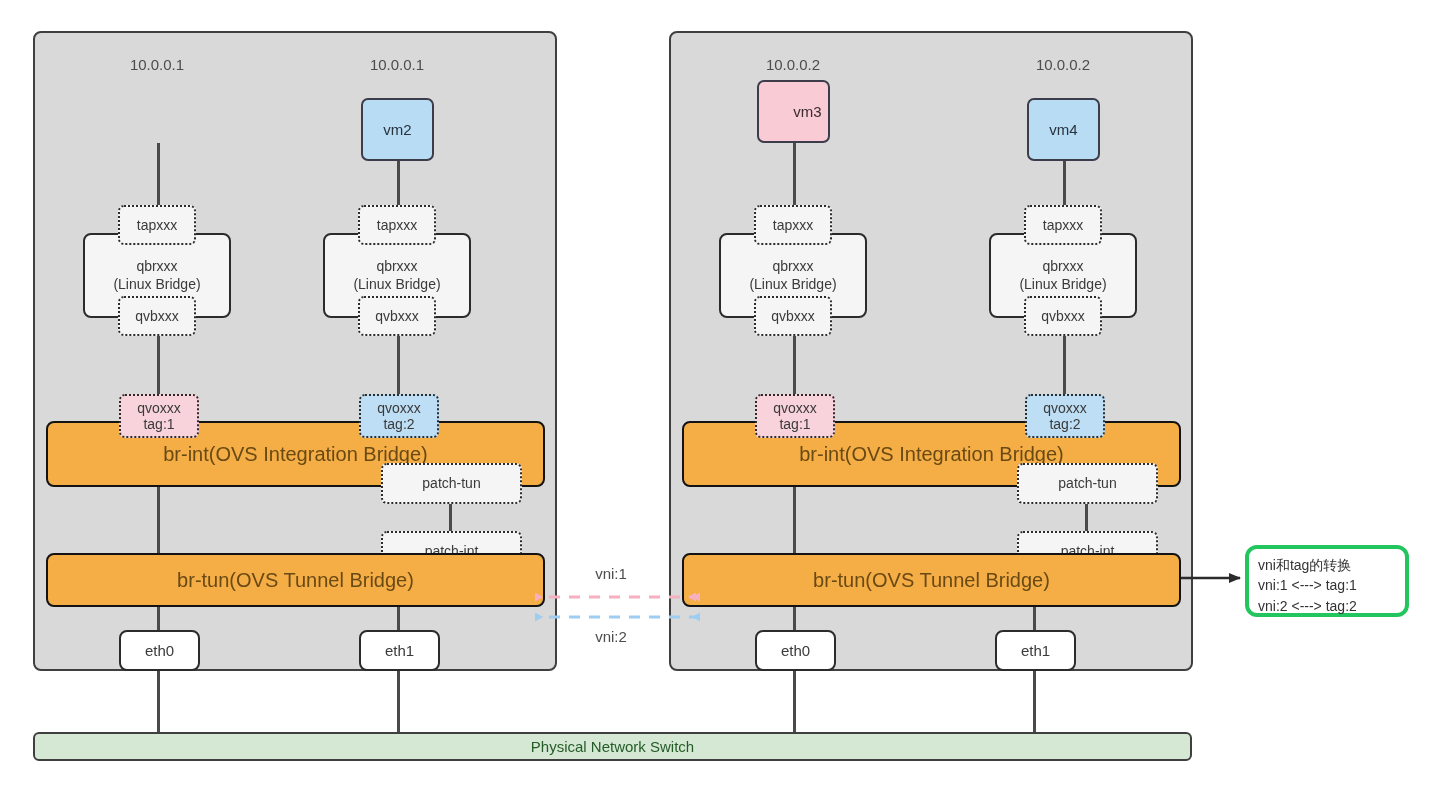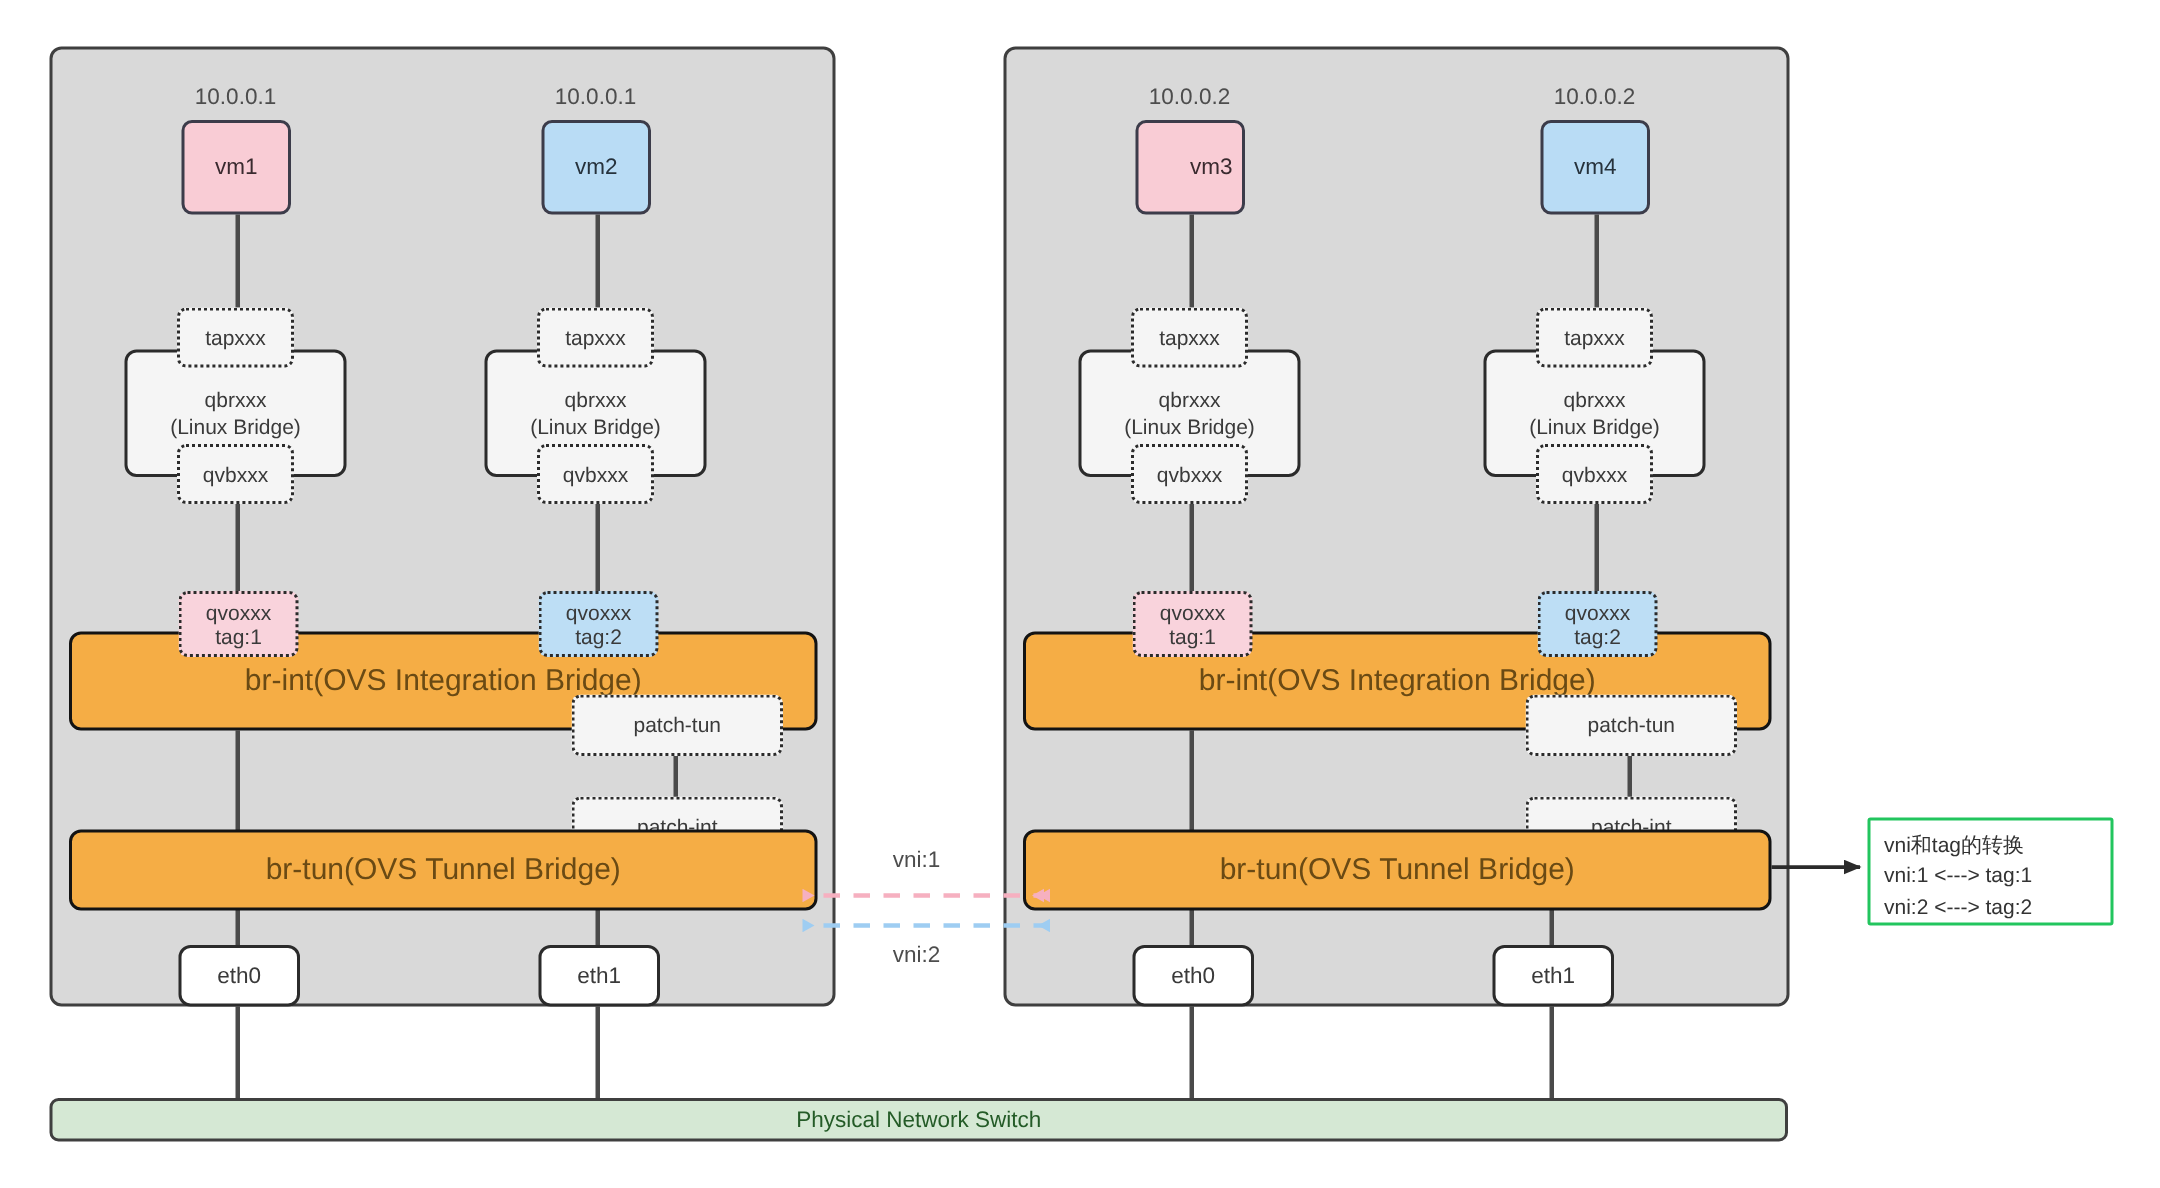--- a/index.html
+++ b/index.html
@@ -22,21 +22,21 @@
     border-radius:8px;
   }
 
   .vm{
     border:2px solid #3c3c4a;
     border-radius:7px;
     display:flex;align-items:center;justify-content:center;
     font-size:15px;
   }
   .vm.pink{background:#f9ccd5;color:#3a2a2f;}
-  .vm.blue{background:#b9dcf5;color:#26323c;}
+  .vm.blue{background:#b9dcf5;color:#26323c;margin-top:18px;}
 
   .iplabel{
     font-size:15px;color:#4d4d4d;text-align:center;
     display:flex;align-items:center;justify-content:center;
   }
 
   .dashbox{
     background:#f5f5f5;
     border:2.5px dotted #2b2b2b;
     border-radius:6px;
@@ -75,22 +75,22 @@
   .switchbar{
     background:#d5e8d4;
     border:2.5px solid #3f3f3f;
     border-radius:6px;
     display:flex;align-items:center;justify-content:center;
     font-size:15px;color:#245b27;
   }
 
   .legendbox{
     background:#ffffff;
-    border:2px solid #22c55e;
-    border-radius:2px;
+    border:4px solid #22c55e;
+    border-radius:12px;
     font-size:14px;color:#333333;
     padding:6px 9px;
     line-height:1.45;
     box-sizing:border-box;
   }
 
   .vline{position:absolute;background:#4a4a4a;width:2.5px;}
 
   .vnilabel{
     position:absolute;font-size:15px;color:#4d4d4d;
@@ -118,21 +118,20 @@
   <div class="vline" style="left:397px;top:333px;height:62px;"></div>
   <div class="vline" style="left:449px;top:504px;height:30px;"></div>
   <div class="vline" style="left:397px;top:600px;height:32px;"></div>
   <div class="vline" style="left:157px;top:487px;height:145px;"></div>
   <div class="vline" style="left:157px;top:671px;height:62px;"></div>
   <div class="vline" style="left:397px;top:671px;height:62px;"></div>
 
   <div class="abs iplabel" style="left:107px;top:53px;width:100px;height:22px;">10.0.0.1</div>
   <div class="abs iplabel" style="left:347px;top:53px;width:100px;height:22px;">10.0.0.1</div>
 
-  <div class="abs vm pink" style="left:121px;top:80px;width:73px;height:63px;">vm1</div>
   <div class="abs vm blue" style="left:361px;top:80px;width:73px;height:63px;">vm2</div>
 
   <div class="abs qbr" style="left:83px;top:233px;width:148px;height:85px;">
     <span style="position:relative;top:0px;">
       <span>qbrxxx</span><br>
       <span>(Linux Bridge)</span>
     </span>
   </div>
   <div class="abs qbr" style="left:323px;top:233px;width:148px;height:85px;">
     <span>

